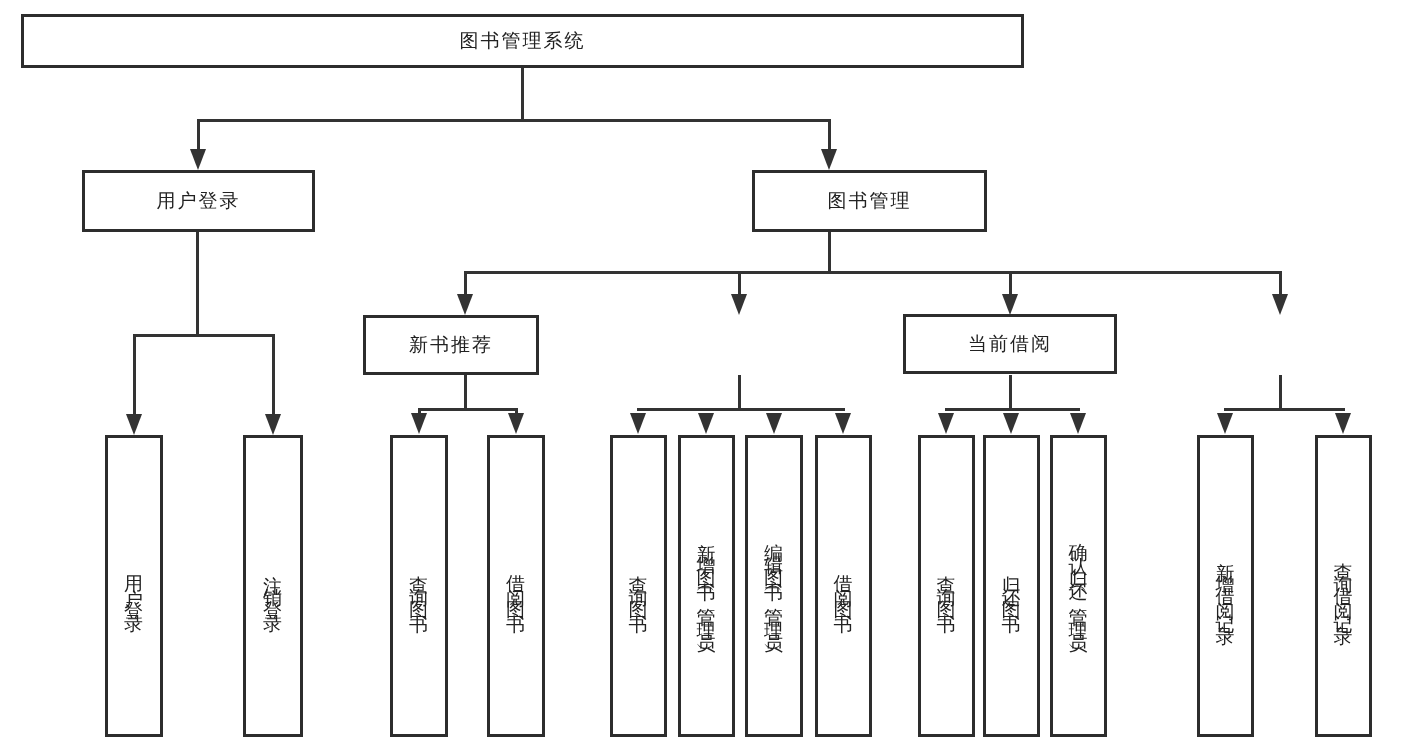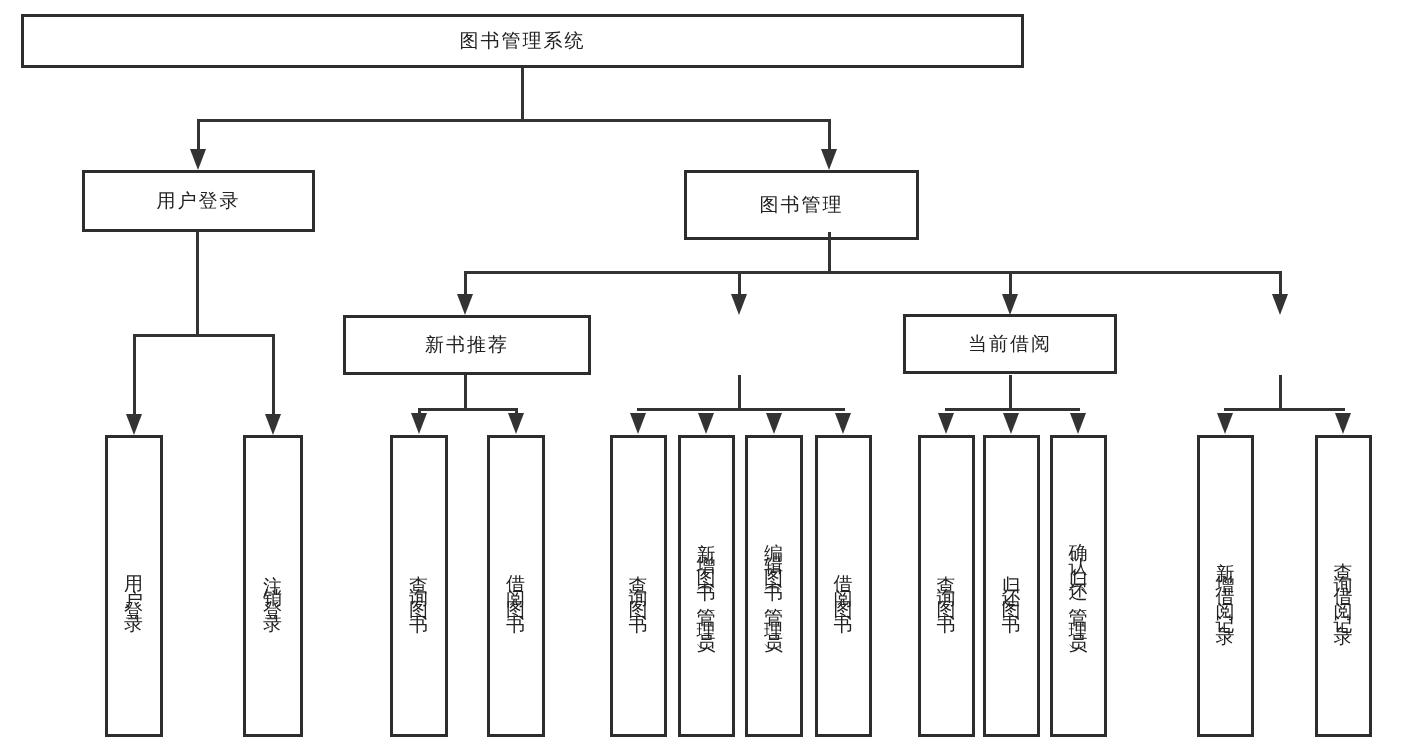--- a/index.html
+++ b/index.html
@@ -32,21 +32,21 @@
   <div class="line v" style="left:521px;top:68px;height:54px"></div>
   <div class="line h" style="left:197px;top:119px;width:634px"></div>
   <div class="line v" style="left:197px;top:119px;height:33px"></div>
   <div class="line v" style="left:828px;top:119px;height:33px"></div>
   <div class="arrow" style="left:190px;top:149px"></div>
   <div class="arrow" style="left:821px;top:149px"></div>
 
   <div class="hbox" style="left:82px;top:170px;width:233px;height:62px">
     <span class="lbl">用户登录</span>
   </div>
-  <div class="hbox" style="left:684px;top:170px;width:235px;height:70px">
+  <div class="hbox" style="left:752px;top:170px;width:235px;height:62px">
     <span class="lbl">图书管理</span>
   </div>
 
   <div class="line v" style="left:196px;top:232px;height:105px"></div>
   <div class="line h" style="left:133px;top:334px;width:142px"></div>
   <div class="line v" style="left:133px;top:334px;height:83px"></div>
   <div class="line v" style="left:272px;top:334px;height:83px"></div>
   <div class="arrow" style="left:126px;top:414px"></div>
   <div class="arrow" style="left:265px;top:414px"></div>
 
@@ -54,21 +54,21 @@
   <div class="line h" style="left:464px;top:271px;width:818px"></div>
   <div class="line v" style="left:464px;top:271px;height:27px"></div>
   <div class="line v" style="left:738px;top:271px;height:27px"></div>
   <div class="line v" style="left:1009px;top:271px;height:27px"></div>
   <div class="line v" style="left:1279px;top:271px;height:27px"></div>
   <div class="arrow" style="left:457px;top:294px"></div>
   <div class="arrow" style="left:731px;top:294px"></div>
   <div class="arrow" style="left:1002px;top:294px"></div>
   <div class="arrow" style="left:1272px;top:294px"></div>
 
-  <div class="hbox" style="left:343px;top:315px;width:248px;height:60px">
+  <div class="hbox" style="left:363px;top:315px;width:176px;height:60px">
     <span class="lbl">新书推荐</span>
   </div>
   <div class="hbox" style="left:903px;top:314px;width:214px;height:60px">
     <span class="lbl">当前借阅</span>
   </div>
 
   <div class="line v" style="left:464px;top:375px;height:36px"></div>
   <div class="line h" style="left:418px;top:408px;width:100px"></div>
   <div class="line v" style="left:418px;top:408px;height:9px"></div>
   <div class="line v" style="left:515px;top:408px;height:9px"></div>

